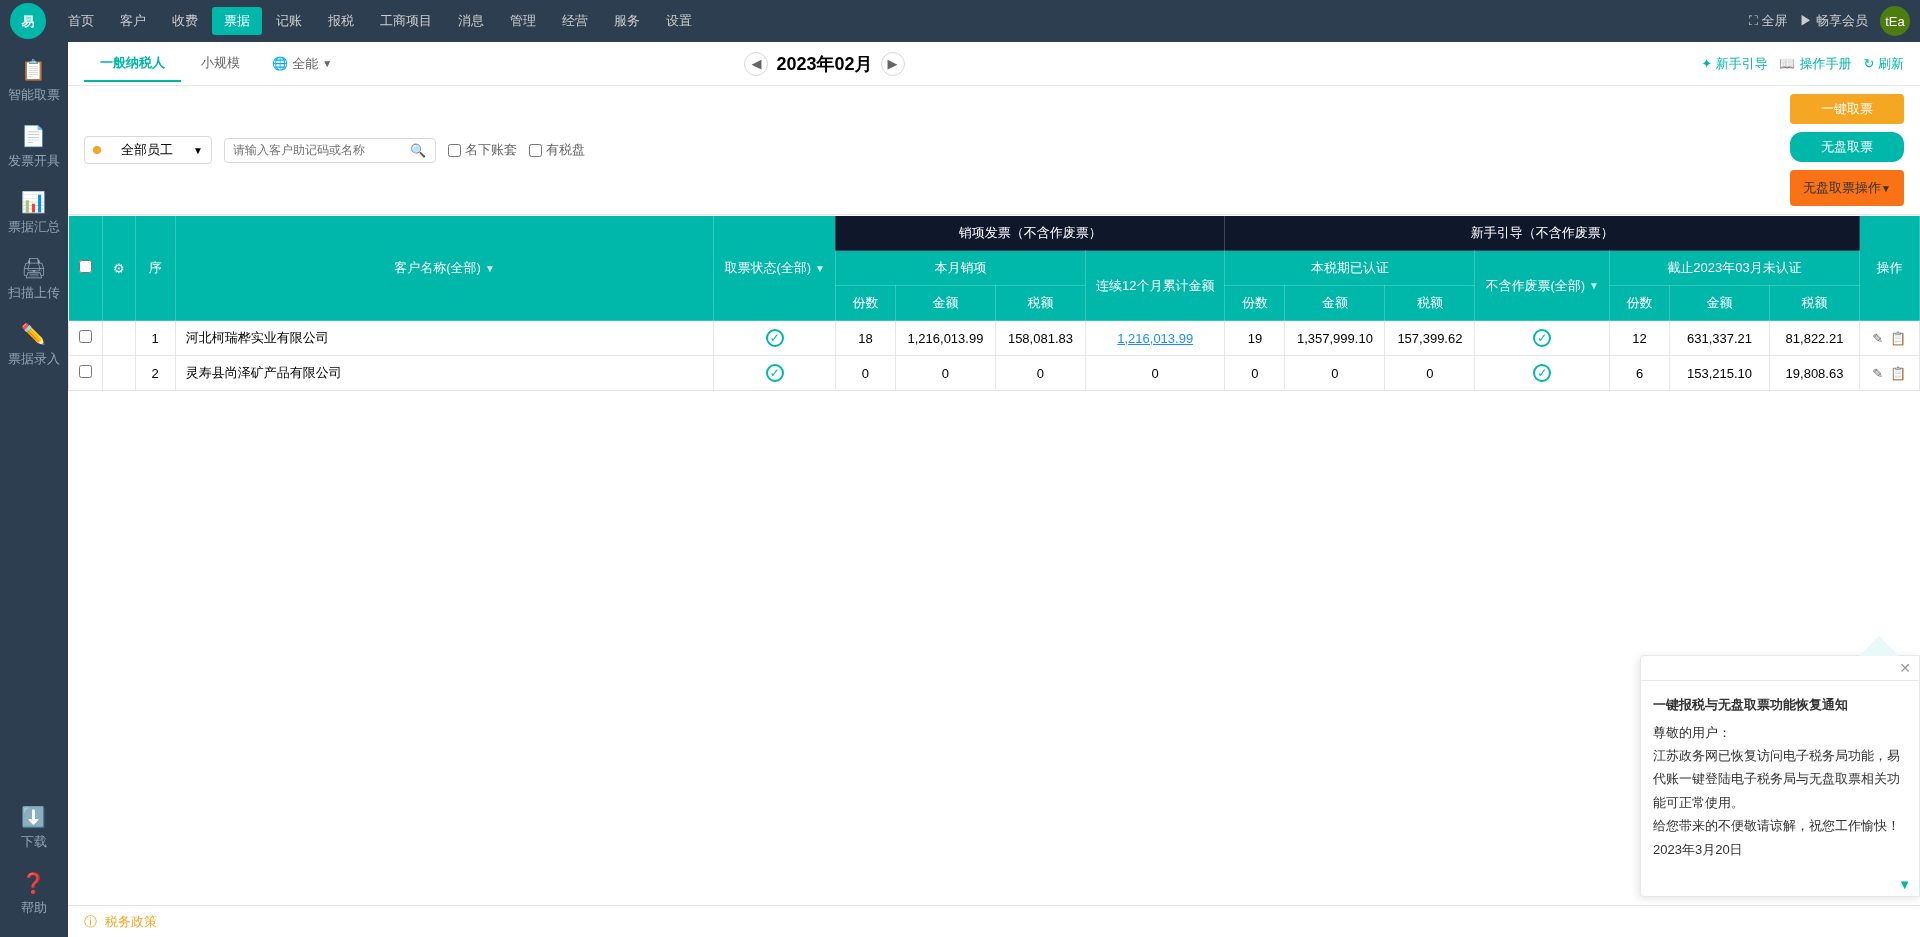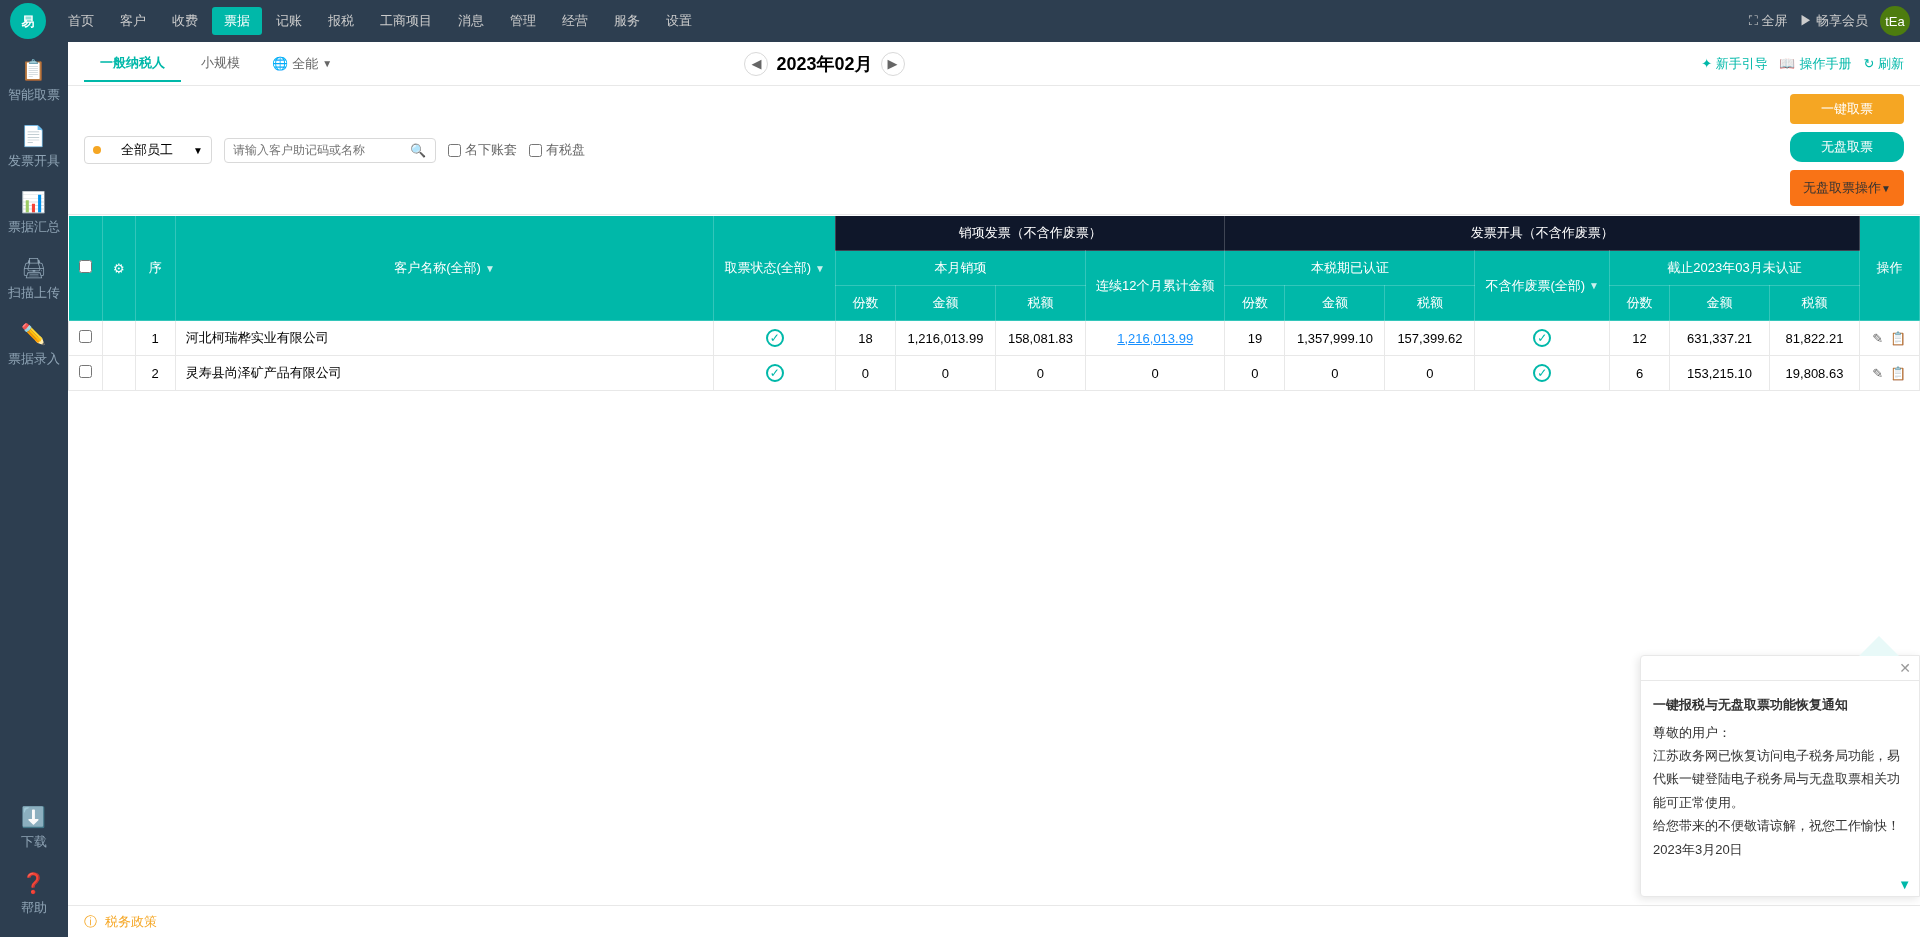--- a/index.html
+++ b/index.html
@@ -533,21 +533,21 @@
                 <span class="filter-icon">▼</span>
               </div>
             </th>
             <th rowspan="3" class="col-status">
               <div class="th-with-filter">
                 <span>取票状态(全部)</span>
                 <span class="filter-icon">▼</span>
               </div>
             </th>
             <th colspan="4" class="header-group-title">销项发票（不含作废票）</th>
-            <th colspan="7" class="header-group-title">发票开具（不含作废票）</th>
+            <th colspan="7" class="header-group-title">新手引导（不含作废票）</th>
             <th rowspan="3" class="col-ops">操作</th>
           </tr>
           <tr>
             <th colspan="3">本月销项</th>
             <th rowspan="2" class="col-cum">连续12个月累计金额</th>
             <th colspan="3">本税期已认证</th>
             <th rowspan="2" class="col-status">
               <div class="th-with-filter">
                 <span>不含作废票(全部)</span>
                 <span class="filter-icon">▼</span>

